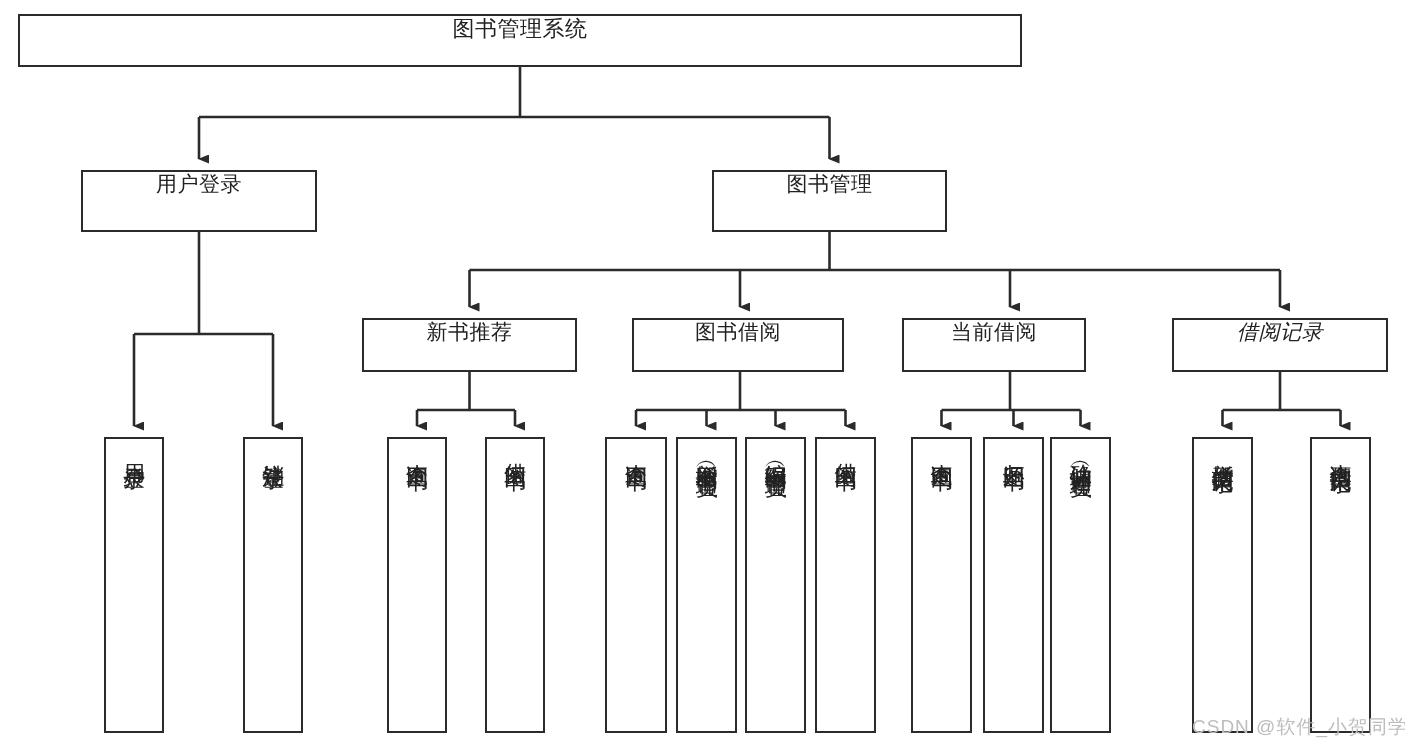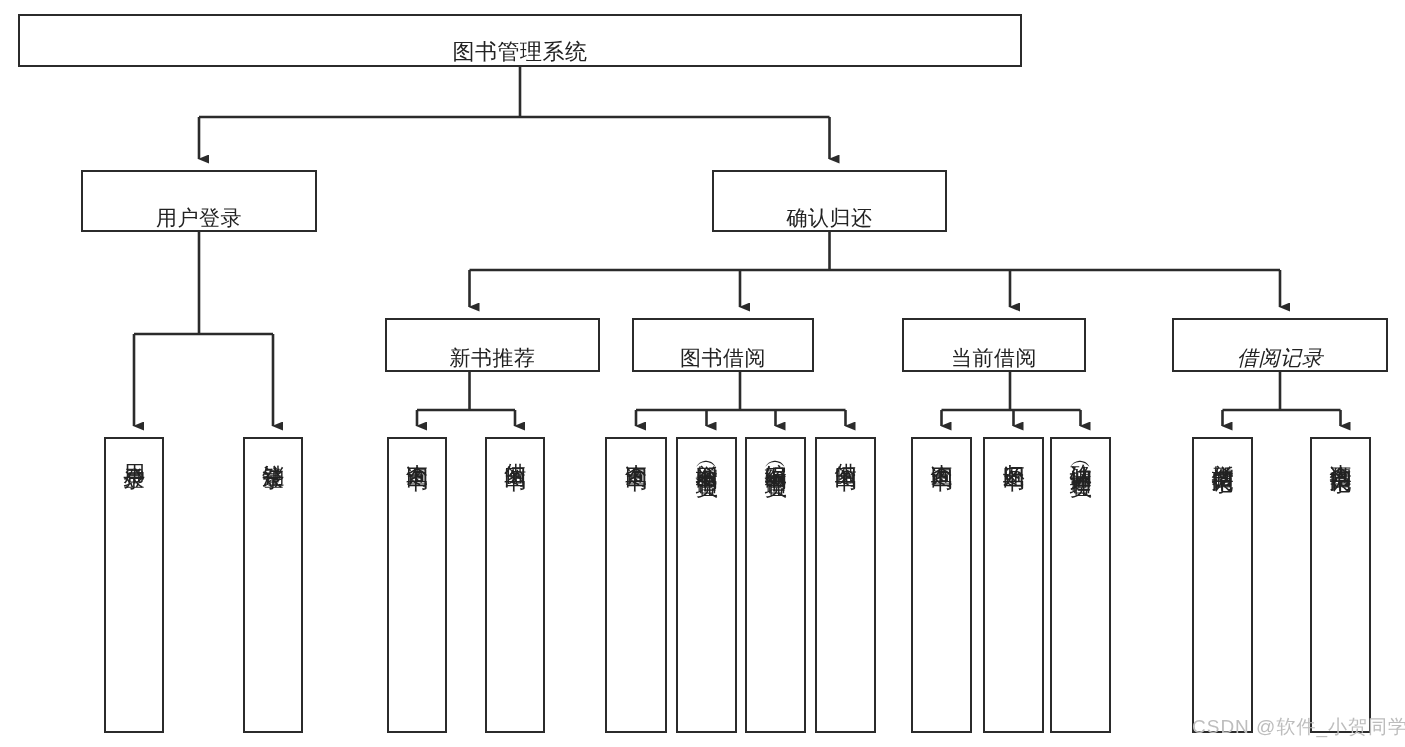--- a/index.html
+++ b/index.html
@@ -10,21 +10,21 @@
   }
   #diagram-root{position:relative;width:1405px;height:747px;background:#fff;}
   svg#diagram-canvas{position:absolute;left:0;top:0;width:1405px;height:747px;display:block;}
 
   .node-box{
     position:absolute;
     box-sizing:border-box;
     background:#ffffff;
     border:2px solid #2b2b2b;
     display:flex;
-    align-items:flex-end;
+    align-items:flex-start;
     justify-content:center;
   }
   .node-label{
     color:#222222;
     font-size:21px;
     line-height:1.16;
     letter-spacing:0.5px;
     white-space:nowrap;
     text-align:center;
     user-select:none;
@@ -102,26 +102,26 @@
   </svg>
 
   <div id="nodes-layer">
       <div class="node-box root" style="left: 18px; top: 14px; width: 1004px; height: 53px;">
         <span class="node-label">图书管理系统</span>
       </div>
       <div class="node-box level2" style="left: 81px; top: 170px; width: 236px; height: 62px;">
         <span class="node-label">用户登录</span>
       </div>
       <div class="node-box level2" style="left: 712px; top: 170px; width: 235px; height: 62px;">
-        <span class="node-label">确认归还</span>
+        <span class="node-label">图书管理</span>
       </div>
-      <div class="node-box level3" style="left: 362px; top: 318px; width: 215px; height: 54px; margin-left: 23px;">
+      <div class="node-box level3" style="left: 362px; top: 318px; width: 215px; height: 54px;">
         <span class="node-label">新书推荐</span>
       </div>
-      <div class="node-box level3" style="left: 632px; top: 318px; width: 182px; height: 54px;">
+      <div class="node-box level3" style="left: 632px; top: 318px; width: 212px; height: 54px;">
         <span class="node-label">图书借阅</span>
       </div>
       <div class="node-box level3" style="left: 902px; top: 318px; width: 184px; height: 54px;">
         <span class="node-label">当前借阅</span>
       </div>
       <div class="node-box level3" style="left: 1172px; top: 318px; width: 216px; height: 54px; font-style: italic;">
         <span class="node-label">借阅记录</span>
       </div>
       <div class="node-box leaf" style="left: 104px; top: 437px; width: 60px; height: 296px;">
         <span class="node-label">用户登录</span>

